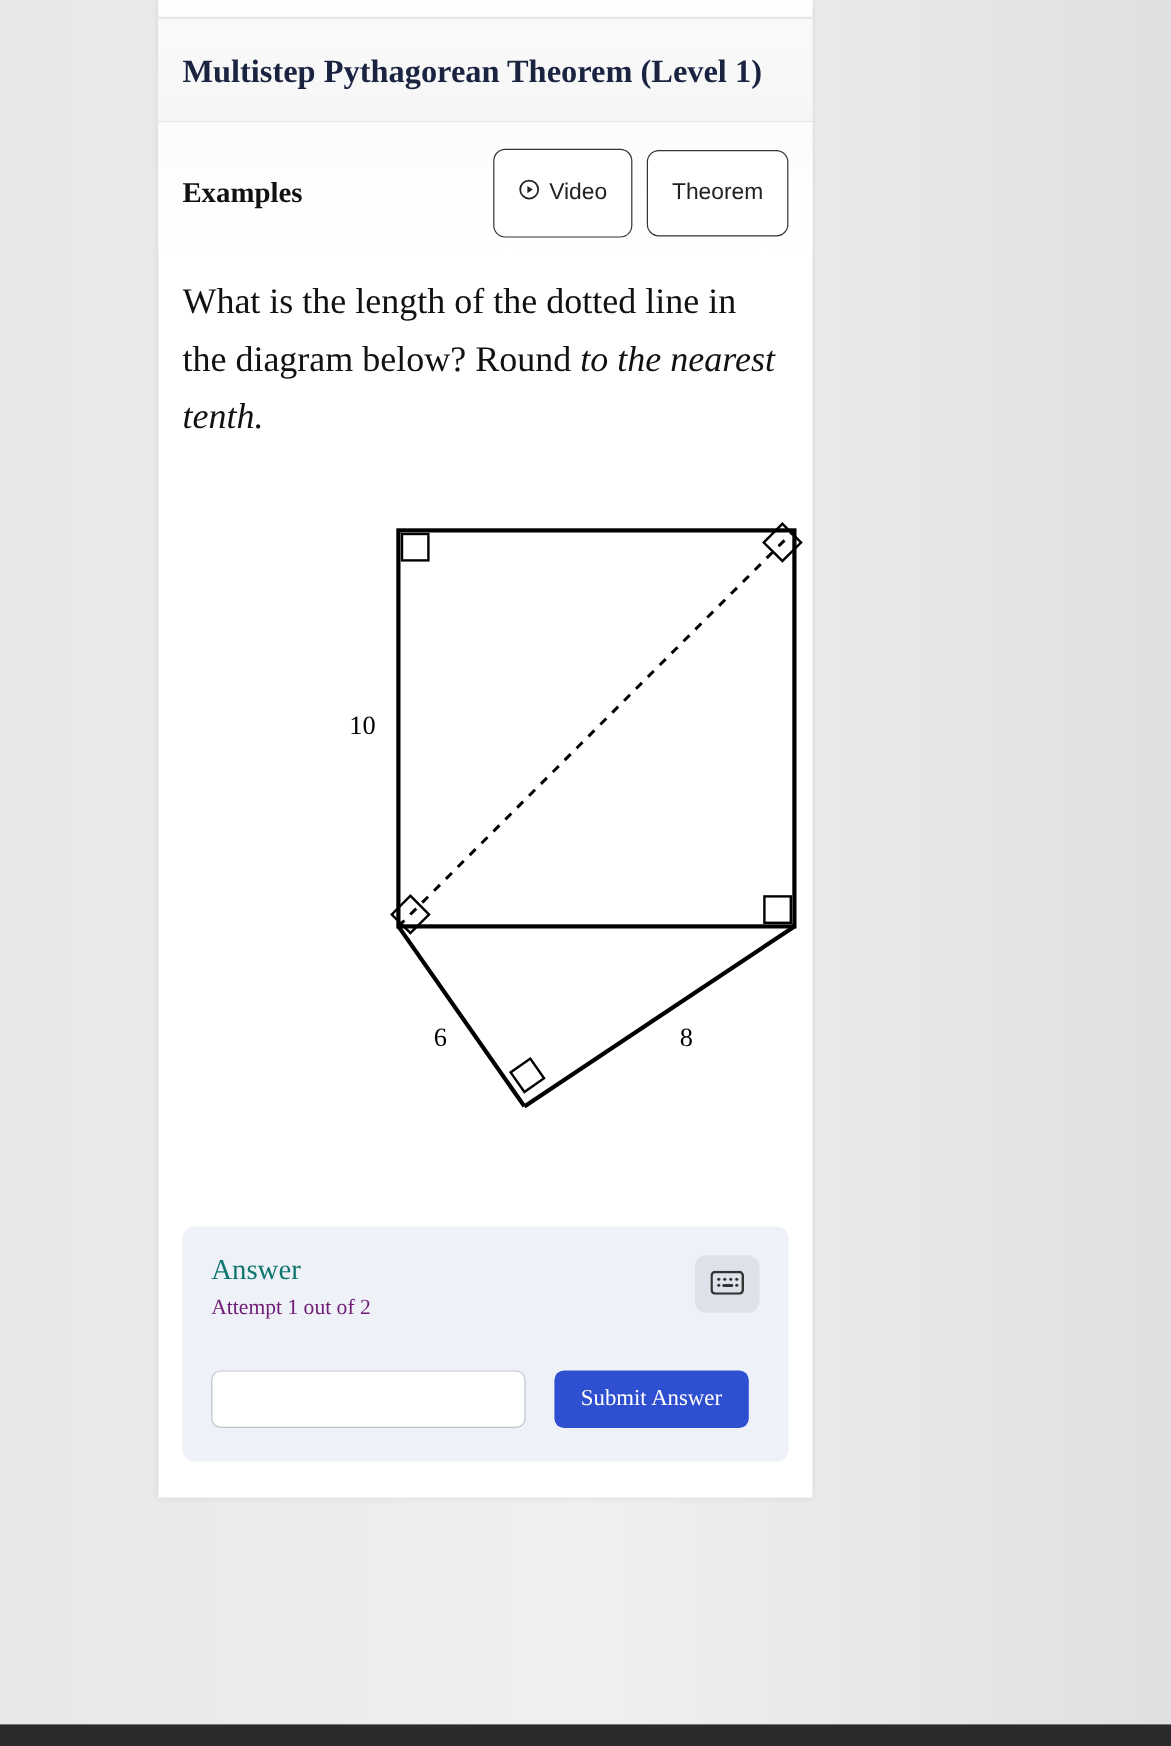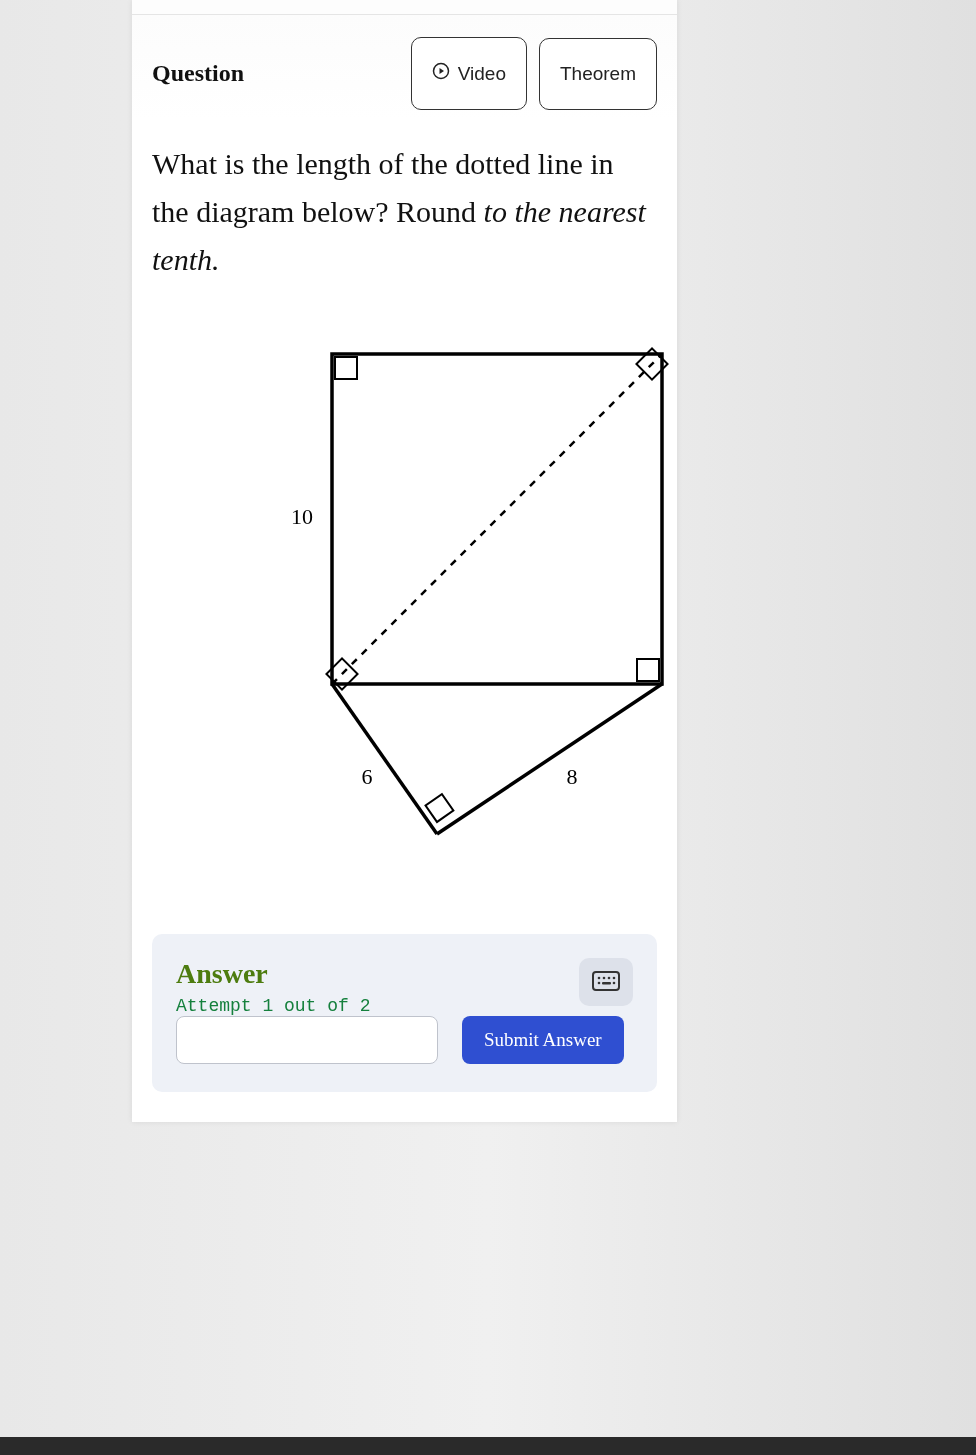--- a/index.html
+++ b/index.html
@@ -83,44 +83,45 @@
     border-radius: 10px;
     padding: 24px 24px 28px 24px;
   }
   .answer-head {
     display: flex;
     align-items: flex-start;
     justify-content: space-between;
   }
   .answer-title {
     font-family: Georgia, serif;
-    font-weight: 700;
-    font-size: 28px;
-    color: #4d7c0f;
+    font-weight: 400;
+    font-size: 24px;
+    color: #0f766e;
   }
   .attempt {
-    font-family: Liberation Mono, monospace;
+    font-family: Liberation Serif, serif;
     font-size: 18px;
-    color: #15803d;
+    color: #701a75;
     margin-top: 6px;
   }
   .keyboard-btn {
     width: 54px;
     height: 48px;
     border-radius: 10px;
     background: #dde1ea;
     display: flex;
     align-items: center;
     justify-content: center;
     cursor: pointer;
     border: none;
   }
   .answer-row {
     display: flex;
     gap: 24px;
+    margin-top: 42px;
     align-items: center;
   }
   .answer-input {
     width: 262px;
     height: 48px;
     border: 1.5px solid #bfc3cc;
     border-radius: 8px;
     background: #fff;
     font-size: 20px;
     padding: 0 12px;
@@ -150,23 +151,26 @@
     font-size: 22px;
     fill: #000;
   }
 </style>
 </head>
 <body>
 
 <div class="card">
   <div class="thin-bar"></div>
 
+  <div class="title-section">
+    <h1>Multistep Pythagorean Theorem (Level 1)</h1>
+  </div>
 
   <div class="question-header">
-    <div class="question-label">Question</div>
+    <div class="question-label">Examples</div>
     <button class="pill-btn">
       <span>
         <svg viewBox="0 0 24 24" fill="none" stroke="#222" stroke-width="2">
           <circle cx="12" cy="12" r="10"></circle>
           <path d="M10 8 L16 12 L10 16 Z" fill="#222" stroke="none"></path>
         </svg>
       </span>
       <span>Video</span>
     </button>
     <button class="pill-btn">

